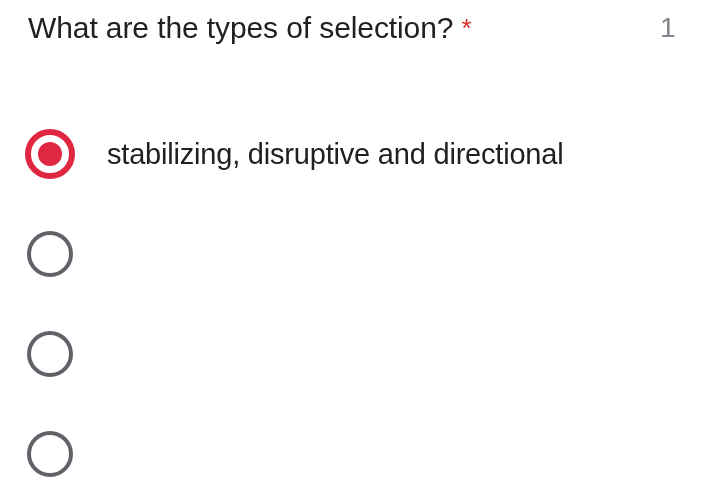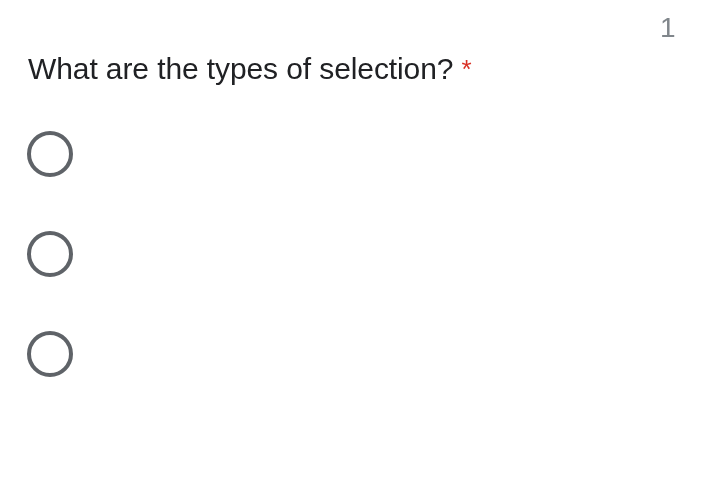--- a/index.html
+++ b/index.html
@@ -18,23 +18,22 @@
   }
 
   
   .question-header {
     position: absolute;
     left: 28px;
     top: 8px;
     right: 0;
     height: 46px;
     display: flex;
-    align-items: flex-end;
+    align-items: flex-start;
     white-space: nowrap;
-    margin-top: 35px;
   }
   .question-title {
     font-size: 30px;
     line-height: 40px;
     font-weight: 400;
     color: #202124;
     letter-spacing: -0.1px;
   }
   .required-asterisk {
     font-size: 26px;
@@ -120,20 +119,27 @@
 
 <div class="question-header">
   <span class="question-title">What are the types of selection?</span>
   <span class="required-asterisk">*</span>
 </div>
 
 <div class="points-value">1</div>
 
 <div class="options-list">
 
+  <div class="option-row">
+    <div class="radio-outer selected">
+      <span class="radio-ring"></span>
+      <span class="radio-dot"></span>
+    </div>
+    <div class="option-label">stabilizing, disruptive and directional</div>
+  </div>
 
   <div class="option-row">
     <div class="radio-outer unselected">
       <span class="radio-ring"></span>
     </div>
   </div>
 
   <div class="option-row">
     <div class="radio-outer unselected">
       <span class="radio-ring"></span>

